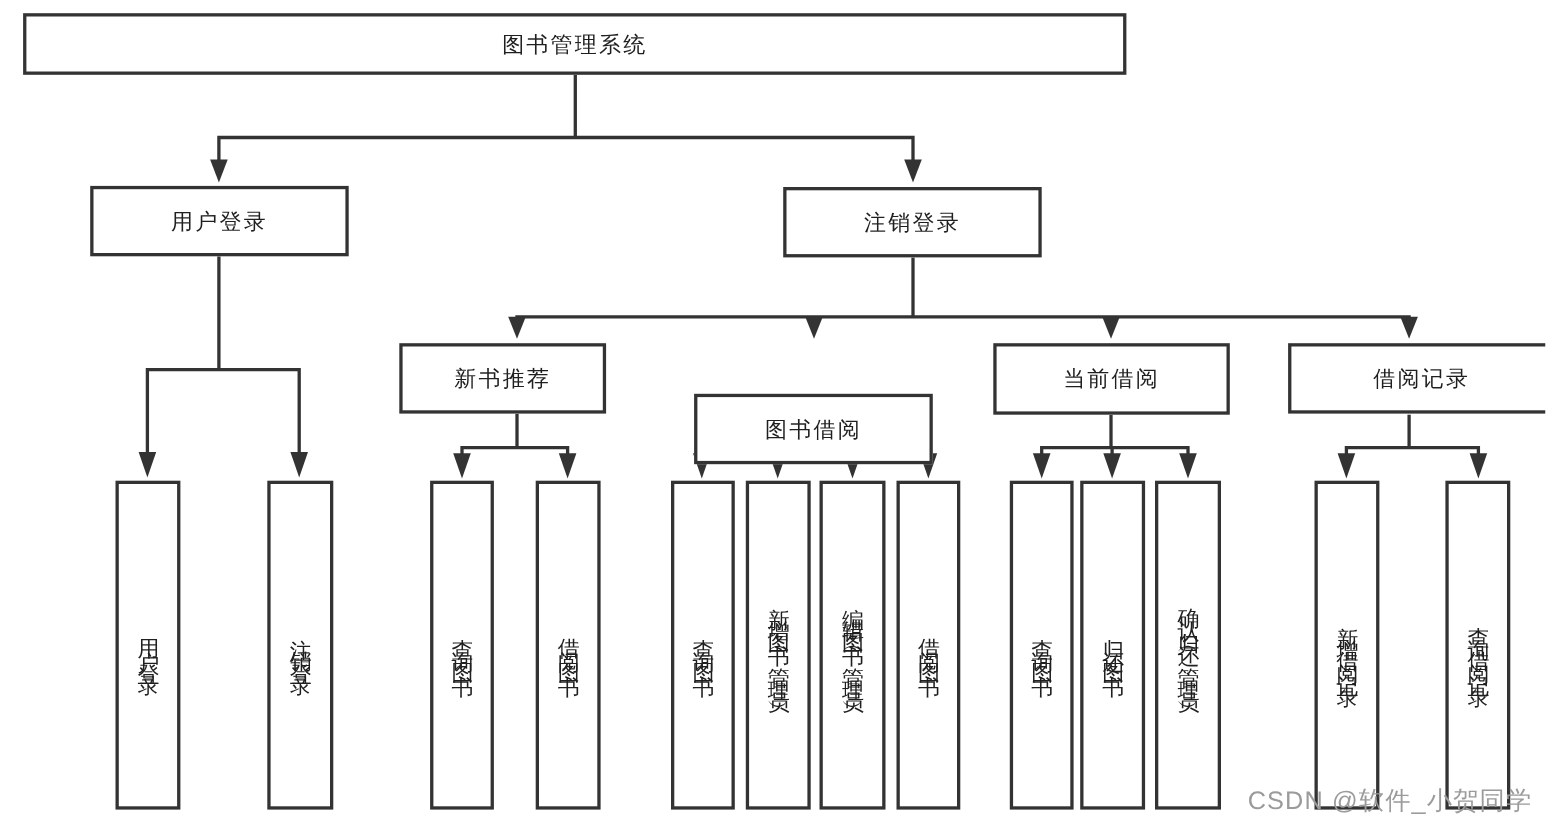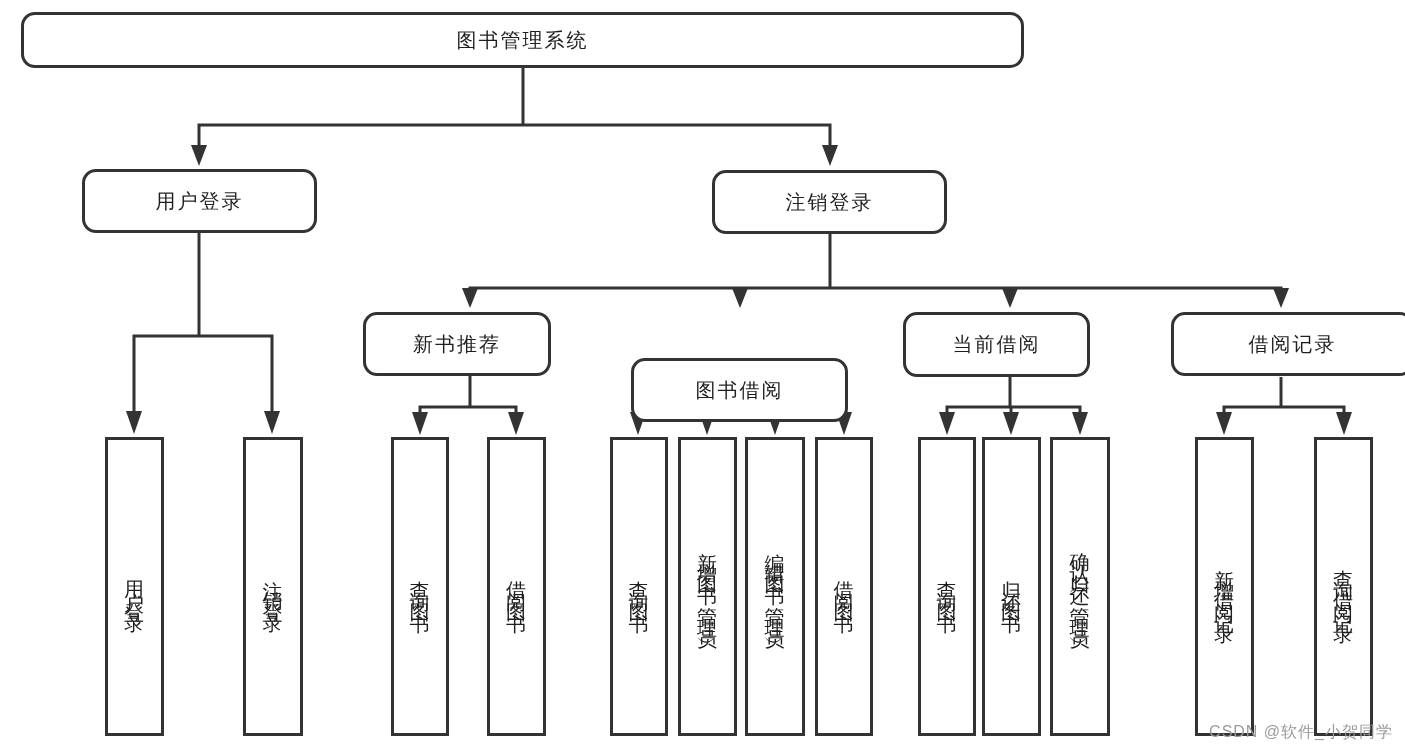--- a/index.html
+++ b/index.html
@@ -17,34 +17,33 @@
     border:3px solid #333333;
     background:#ffffff;
     color:#1f1f1f;
     display:flex;align-items:center;justify-content:center;
     z-index:2;
   }
   .hbox{
     font-size:20px;
     letter-spacing:2px;
     text-align:left;
-    border-radius:14px;
   }
   .vbox{
     writing-mode:vertical-lr;
     text-orientation:mixed;
     font-size:20px;
     letter-spacing:11px;
     line-height:1;
     text-align:center;
   }
   .watermark{
     position:absolute;
     right:12px;bottom:4px;
-    font-size:16px;
+    font-size:23px;
     color:#9b9b9b;
     letter-spacing:1px;
     z-index:3;
     white-space:nowrap;
   }
 </style>
 </head>
 <body>
 
 <div id="canvas">
@@ -102,21 +101,21 @@
     </g>
   </svg>
 
   <div class="node hbox" style="left:21px;top:12px;width:1003px;height:56px;">图书管理系统</div>
 
   <div class="node hbox" style="left:82px;top:169px;width:235px;height:64px;">用户登录</div>
   <div class="node hbox" style="left:712px;top:170px;width:235px;height:64px;">注销登录</div>
 
   <div class="node hbox" style="left:363px;top:312px;width:188px;height:64px;">新书推荐</div>
   <div class="node hbox" style="left:631px;top:312px;width:217px;height:64px;margin-top:46px;">图书借阅</div>
-  <div class="node hbox" style="left:903px;top:312px;width:187px;height:65px;">当前借阅</div>
+  <div class="node hbox" style="left:903px;top:312px;width:215px;height:65px;">当前借阅</div>
   <div class="node hbox" style="left:1171px;top:312px;width:243px;height:64px;">借阅记录</div>
 
   <div class="node vbox" style="left:105px;top:437px;width:59px;height:299px;">用户登录</div>
   <div class="node vbox" style="left:243px;top:437px;width:60px;height:299px;">注销登录</div>
 
   <div class="node vbox" style="left:391px;top:437px;width:58px;height:299px;">查询图书</div>
   <div class="node vbox" style="left:487px;top:437px;width:59px;height:299px;">借阅图书</div>
 
   <div class="node vbox" style="left:610px;top:437px;width:58px;height:299px;">查询图书</div>
   <div class="node vbox" style="left:678px;top:437px;width:59px;height:299px;">新增图书（管理员）</div>

